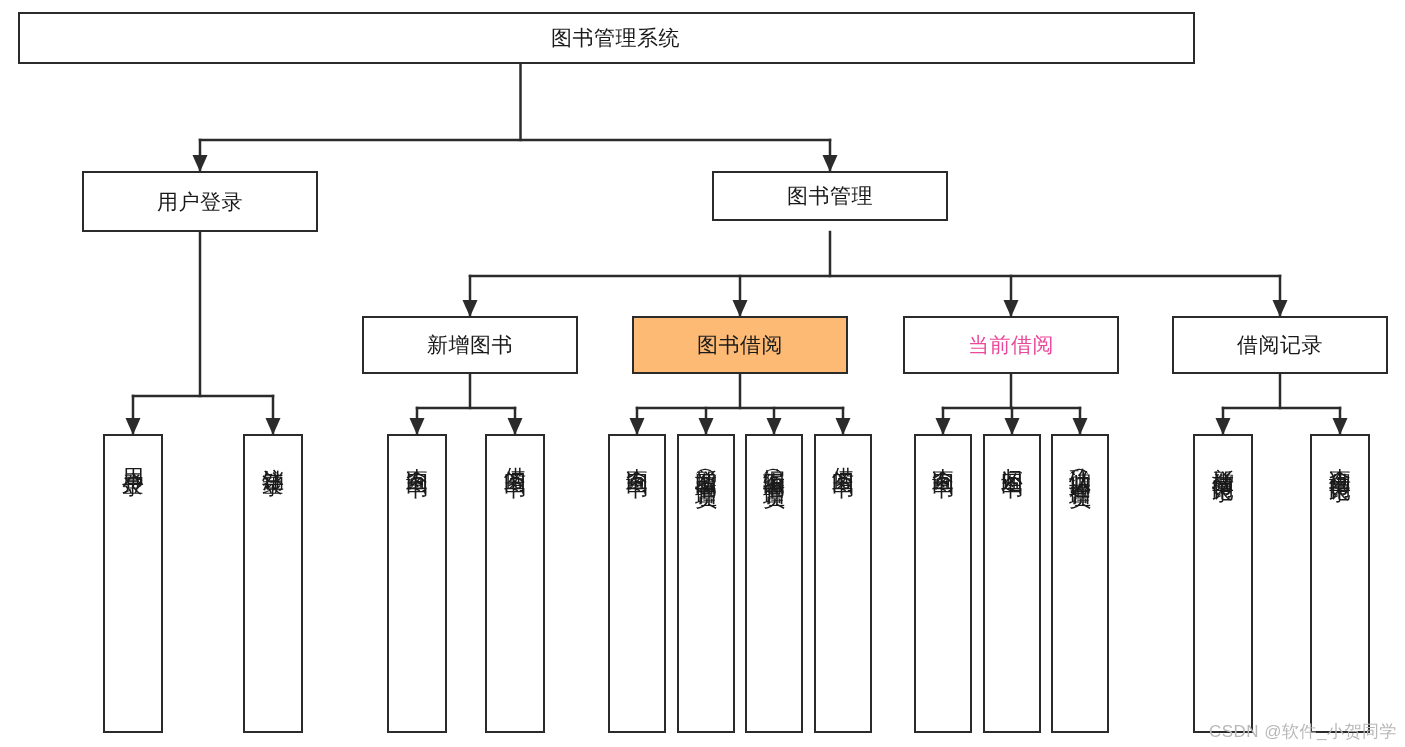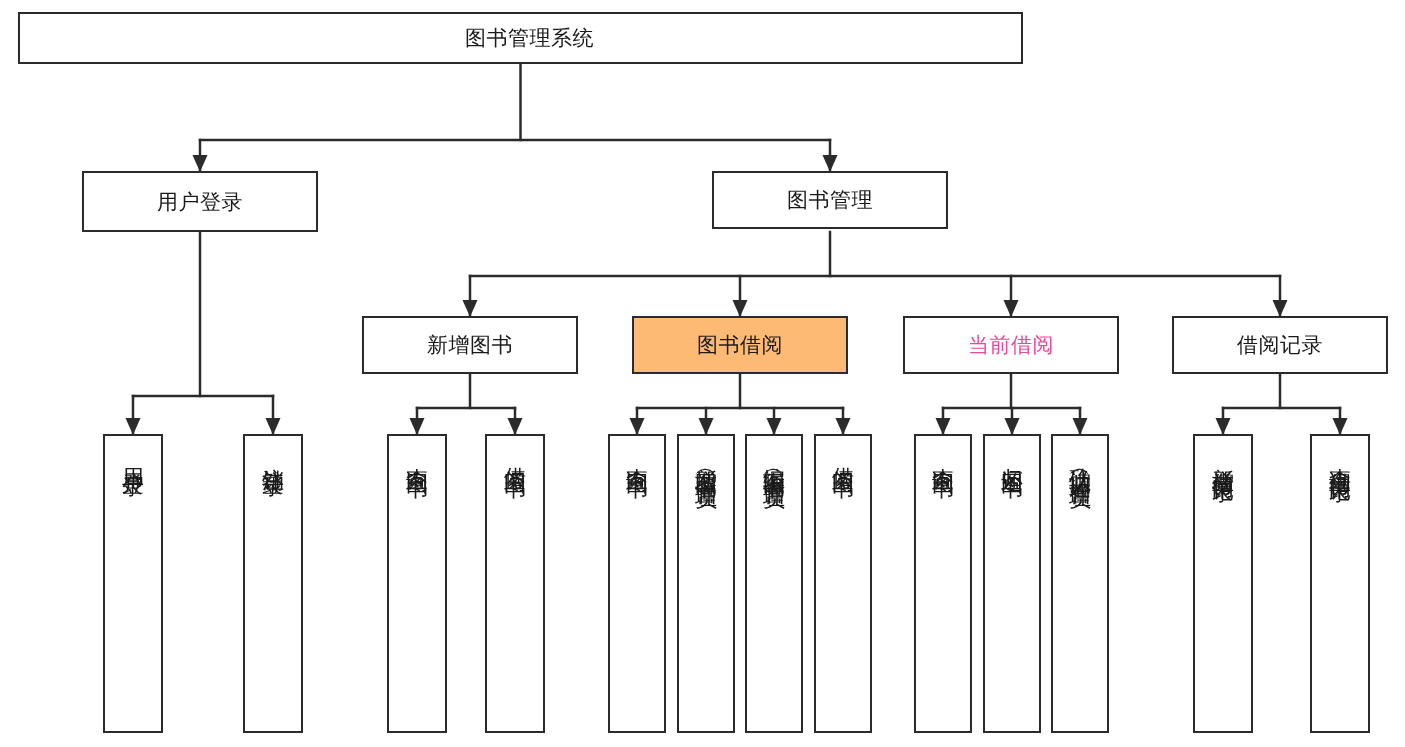--- a/index.html
+++ b/index.html
@@ -122,27 +122,27 @@
       <line x1="1080" y1="408" x2="1080" y2="433" stroke="#2b2b2b" stroke-width="2.5" stroke-linecap="square"></line>
       <polygon points="1072.5,418 1087.5,418 1080,435" fill="#2b2b2b"></polygon>
       <line x1="1280" y1="374" x2="1280" y2="408" stroke="#2b2b2b" stroke-width="2.5" stroke-linecap="square"></line>
       <line x1="1223" y1="408" x2="1340" y2="408" stroke="#2b2b2b" stroke-width="2.5" stroke-linecap="square"></line>
       <line x1="1223" y1="408" x2="1223" y2="433" stroke="#2b2b2b" stroke-width="2.5" stroke-linecap="square"></line>
       <polygon points="1215.5,418 1230.5,418 1223,435" fill="#2b2b2b"></polygon>
       <line x1="1340" y1="408" x2="1340" y2="433" stroke="#2b2b2b" stroke-width="2.5" stroke-linecap="square"></line>
       <polygon points="1332.5,418 1347.5,418 1340,435" fill="#2b2b2b"></polygon>
     </svg>
   <div id="nodes">
-      <div class="node horizontal" style="left: 18px; top: 12px; width: 1005px; height: 52px; border-color: rgb(43, 43, 43); background: rgb(255, 255, 255); padding-left: 18px;">
+      <div class="node horizontal" style="left: 18px; top: 12px; width: 1177px; height: 52px; border-color: rgb(43, 43, 43); background: rgb(255, 255, 255); padding-left: 18px;">
         <span class="node-label" style="color: rgb(26, 26, 26);">图书管理系统</span>
       </div>
       <div class="node horizontal" style="left: 82px; top: 171px; width: 236px; height: 61px; border-color: rgb(43, 43, 43); background: rgb(255, 255, 255);">
         <span class="node-label" style="color: rgb(26, 26, 26);">用户登录</span>
       </div>
-      <div class="node horizontal" style="left: 712px; top: 171px; width: 236px; height: 58px; border-color: rgb(43, 43, 43); background: rgb(255, 255, 255);">
+      <div class="node horizontal" style="left: 712px; top: 171px; width: 236px; height: 50px; border-color: rgb(43, 43, 43); background: rgb(255, 255, 255);">
         <span class="node-label" style="color: rgb(26, 26, 26);">图书管理</span>
       </div>
       <div class="node horizontal" style="left: 362px; top: 316px; width: 216px; height: 58px; border-color: rgb(43, 43, 43); background: rgb(255, 255, 255);">
         <span class="node-label" style="color: rgb(26, 26, 26);">新增图书</span>
       </div>
       <div class="node horizontal" style="left: 632px; top: 316px; width: 216px; height: 58px; border-color: rgb(43, 43, 43); background: #fdba74;">
         <span class="node-label" style="color: rgb(26, 26, 26);">图书借阅</span>
       </div>
       <div class="node horizontal" style="left: 903px; top: 316px; width: 216px; height: 58px; border-color: rgb(43, 43, 43); background: rgb(255, 255, 255);">
         <span class="node-label" style="color: #ec4899;">当前借阅</span>
@@ -183,13 +183,14 @@
       <div class="node vertical" style="left: 1051px; top: 434px; width: 58px; height: 299px; border-color: rgb(43, 43, 43); background: rgb(255, 255, 255);">
         <span class="node-label" style="color: rgb(26, 26, 26);">确认归还（管理员）</span>
       </div>
       <div class="node vertical" style="left: 1193px; top: 434px; width: 60px; height: 299px; border-color: rgb(43, 43, 43); background: rgb(255, 255, 255);">
         <span class="node-label" style="color: rgb(26, 26, 26);">新增借阅记录</span>
       </div>
       <div class="node vertical" style="left: 1310px; top: 434px; width: 60px; height: 299px; border-color: rgb(43, 43, 43); background: rgb(255, 255, 255);">
         <span class="node-label" style="color: rgb(26, 26, 26);">查询借阅记录</span>
       </div>
     </div>
+  <div class="watermark">CSDN @软件_小贺同学</div>
 </div>
 
 </body></html>

